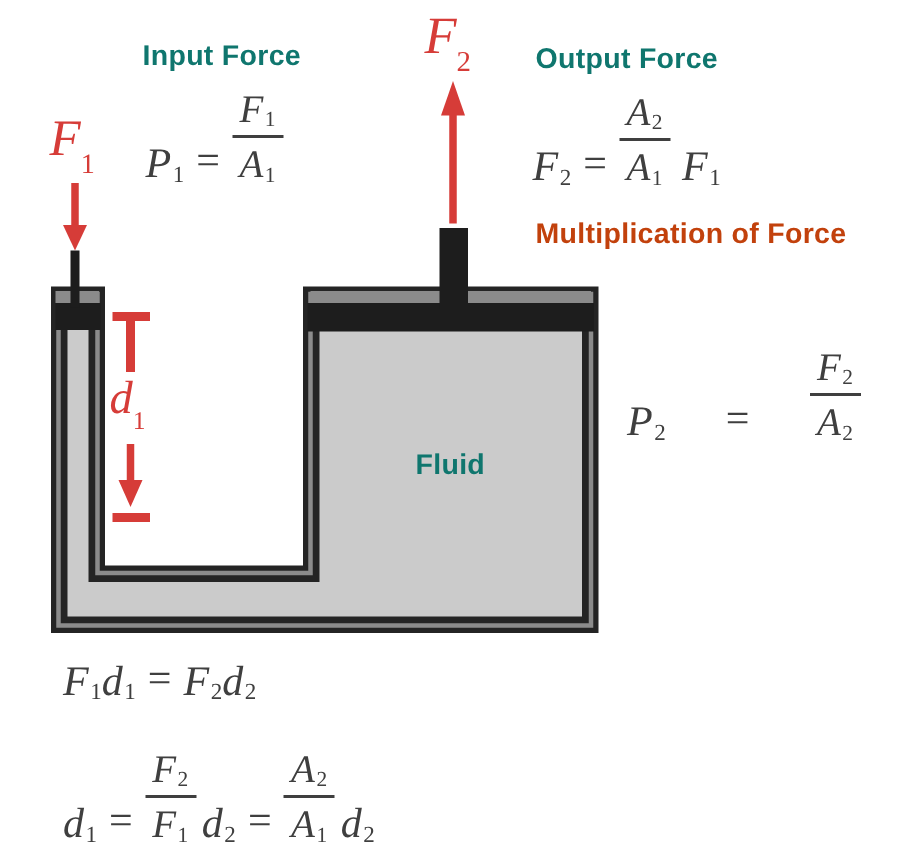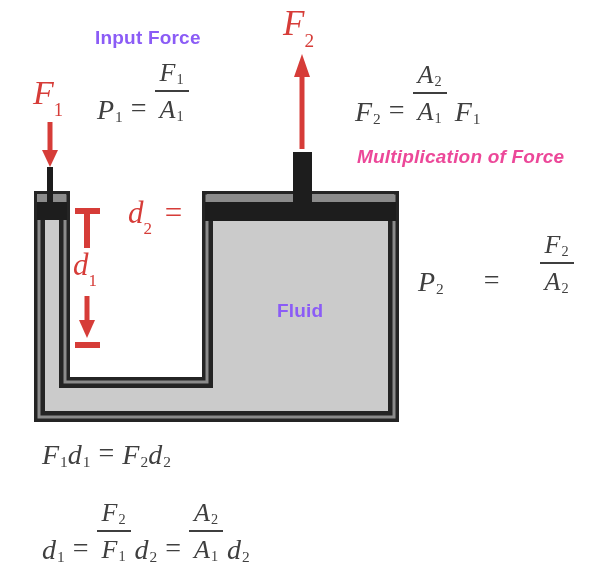--- a/index.html
+++ b/index.html
@@ -11,25 +11,25 @@
     font-family:"Liberation Sans",sans-serif;
   }
   svg{position:absolute;left:0;top:0;}
 
   
   .ui-label{
     position:absolute;
     font-family:"Liberation Sans",sans-serif;
     font-weight:700;
     font-size:19px;
-    color:#8b5cf6;
+    color:#0f766e;
     letter-spacing:0.2px;
     white-space:nowrap;
   }
-  .ui-label.red{color:#ec4899;font-style:italic;}
+  .ui-label.red{color:#c2410c;}
 
   
   .formula{
     position:absolute;
     display:flex;
     align-items:flex-end;
     font-family:"Liberation Serif",serif;
     font-style:italic;
     font-size:28px;
     color:#3f3f3f;
@@ -121,37 +121,34 @@
   </div>
 
   <div class="dim-label" style="left:33px;top:76px;font-size:34px;">
     <span>F</span><sub style="font-style:normal;font-size:0.55em;position:relative;top:0.22em;">1</sub>
   </div>
 
   <div class="dim-label" style="left:283px;top:6px;font-size:35px;">
     <span>F</span><sub style="font-style:normal;font-size:0.55em;position:relative;top:0.22em;">2</sub>
   </div>
 
+  <div class="ui-label" style="left:357px;top:29px;">Output Force</div>
 
   <div class="formula" style="left:355px;top:59px;">
     <span class="mvar"><span>F</span><sub>2</sub></span>
     <span class="meq">=</span>
     <span class="frac">
       <span class="num"><span>A</span><sub>2</sub></span>
       <span class="den"><span>A</span><sub>1</sub></span>
     </span>
     <span class="mvar factor"><span>F</span><sub>1</sub></span>
   </div>
 
   <div class="ui-label red" style="left:357px;top:146px;">Multiplication of Force</div>
 
-  <div class="dim-label" style="left:128px;top:197px;font-size:31px;">
-    <span>d</span><sub style="font-style:normal;font-size:0.55em;position:relative;top:0.22em;">2</sub>
-    <span style="font-style:normal;margin-left:5px;">=</span>
-  </div>
 
   <div class="dim-label" style="left:73px;top:249px;font-size:31px;">
     <span>d</span><sub style="font-style:normal;font-size:0.55em;position:relative;top:0.22em;">1</sub>
   </div>
 
   <div class="ui-label" style="left:277px;top:300px;">Fluid</div>
 
   <div class="formula" style="left:418px;top:229px;gap:32px;">
     <span class="mvar"><span>P</span><sub>2</sub></span>
     <span class="meq">=</span>

